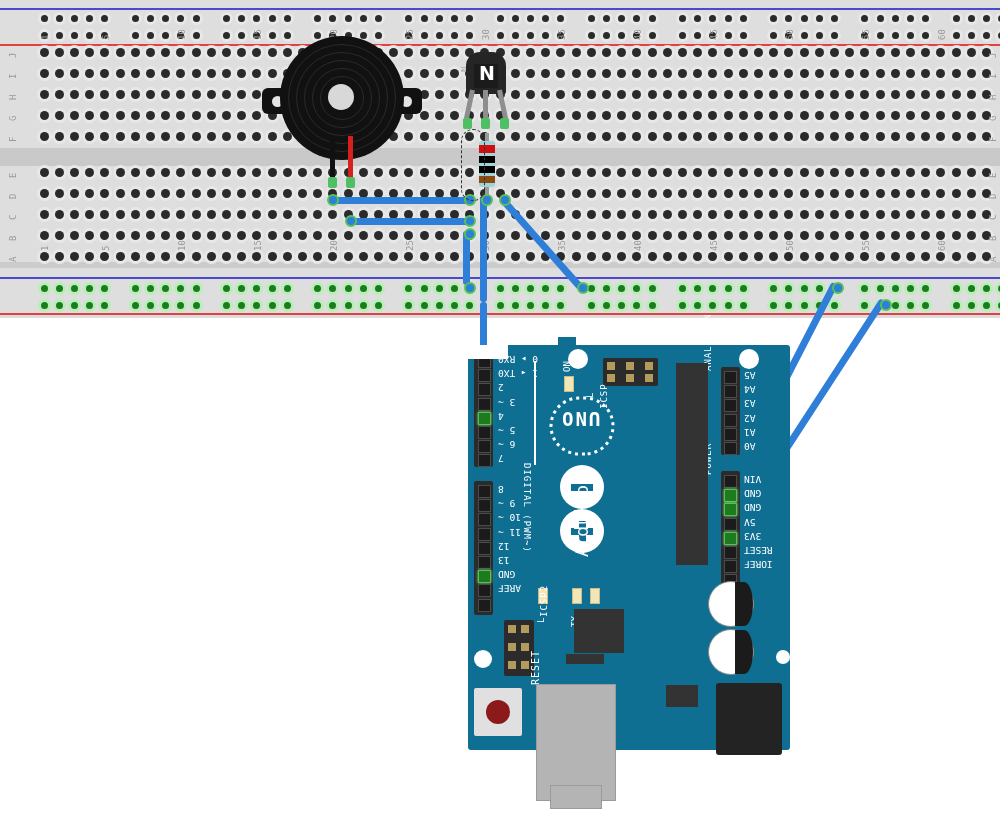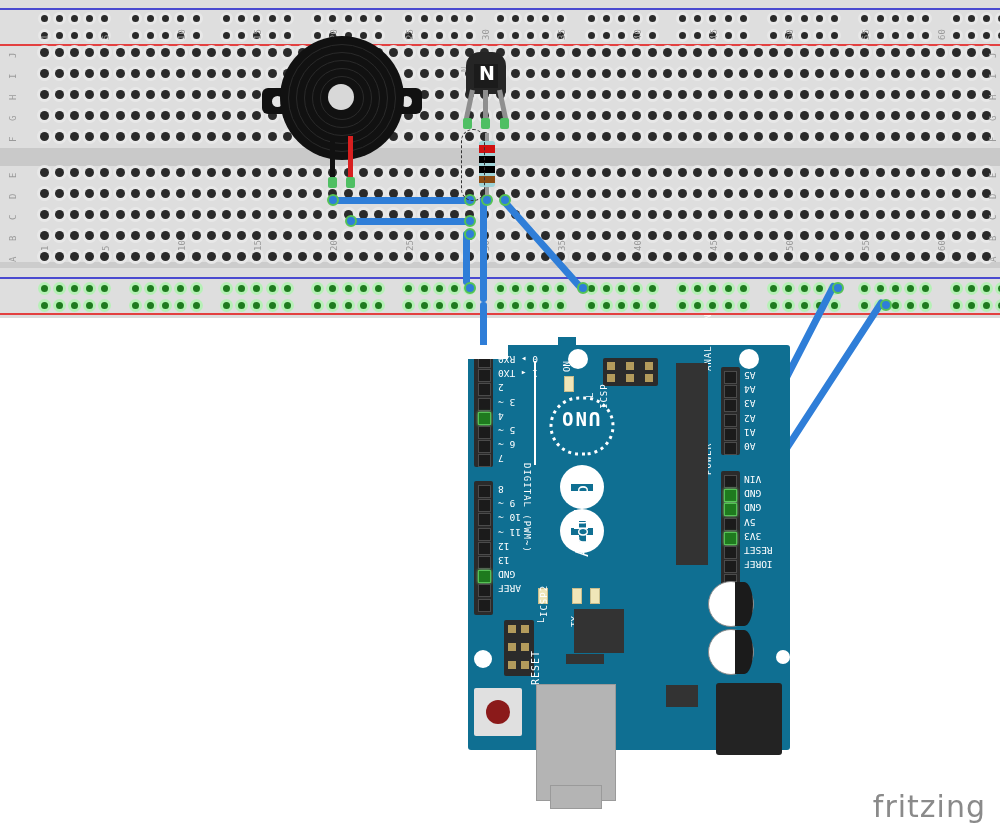--- a/index.html
+++ b/index.html
@@ -1259,15 +1259,14 @@
     <div class="barrel" style="left:248px;top:338px;width:66px;height:72px;"></div>
     <div class="chip" style="left:198px;top:340px;width:32px;height:22px;"></div>
 
     <div class="cap" style="left:240px;top:236px;width:44px;height:44px;"></div>
     <div class="cap" style="left:240px;top:284px;width:44px;height:44px;"></div>
 
   </div>
   <div class="uno-notch"></div>
   <div class="uno-notch2"></div>
 
-  <div class="fritz">fritzing</div>
 
 </div>
 
 </body></html>

